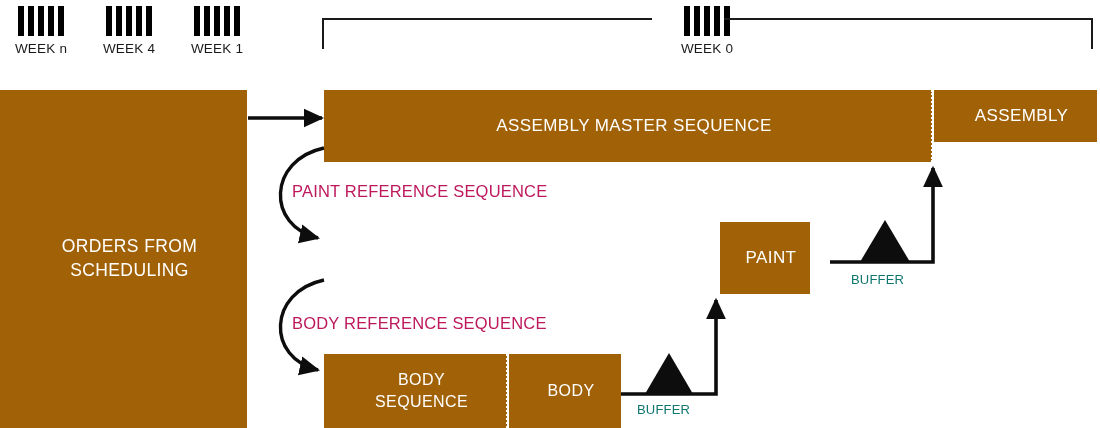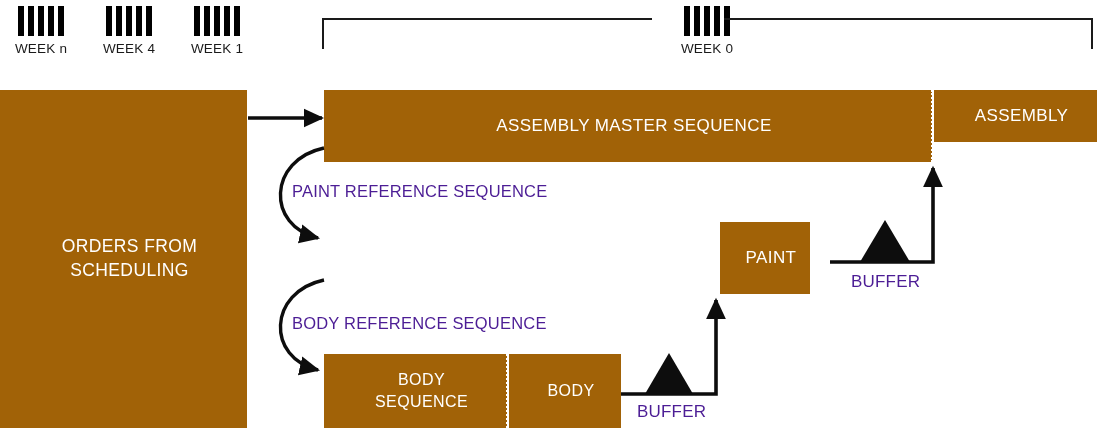--- a/index.html
+++ b/index.html
@@ -82,28 +82,28 @@
   .dotted-split {
     position: absolute;
     width: 0;
     border-left: 2px dotted #ffffff;
   }
 
   
   .ref-label {
     position: absolute;
     font-size: 16.5px;
-    color: #4c1d95;
+    color: #be185d;
     letter-spacing: 0.2px;
     white-space: nowrap;
   }
   .buffer-label {
     position: absolute;
-    font-size: 17px;
-    color: #4c1d95;
+    font-size: 13px;
+    color: #0f766e;
     letter-spacing: 0.2px;
     white-space: nowrap;
   }
 
   
   #arrows {
     position: absolute;
     left: 0;
     top: 0;
     width: 1100px;

